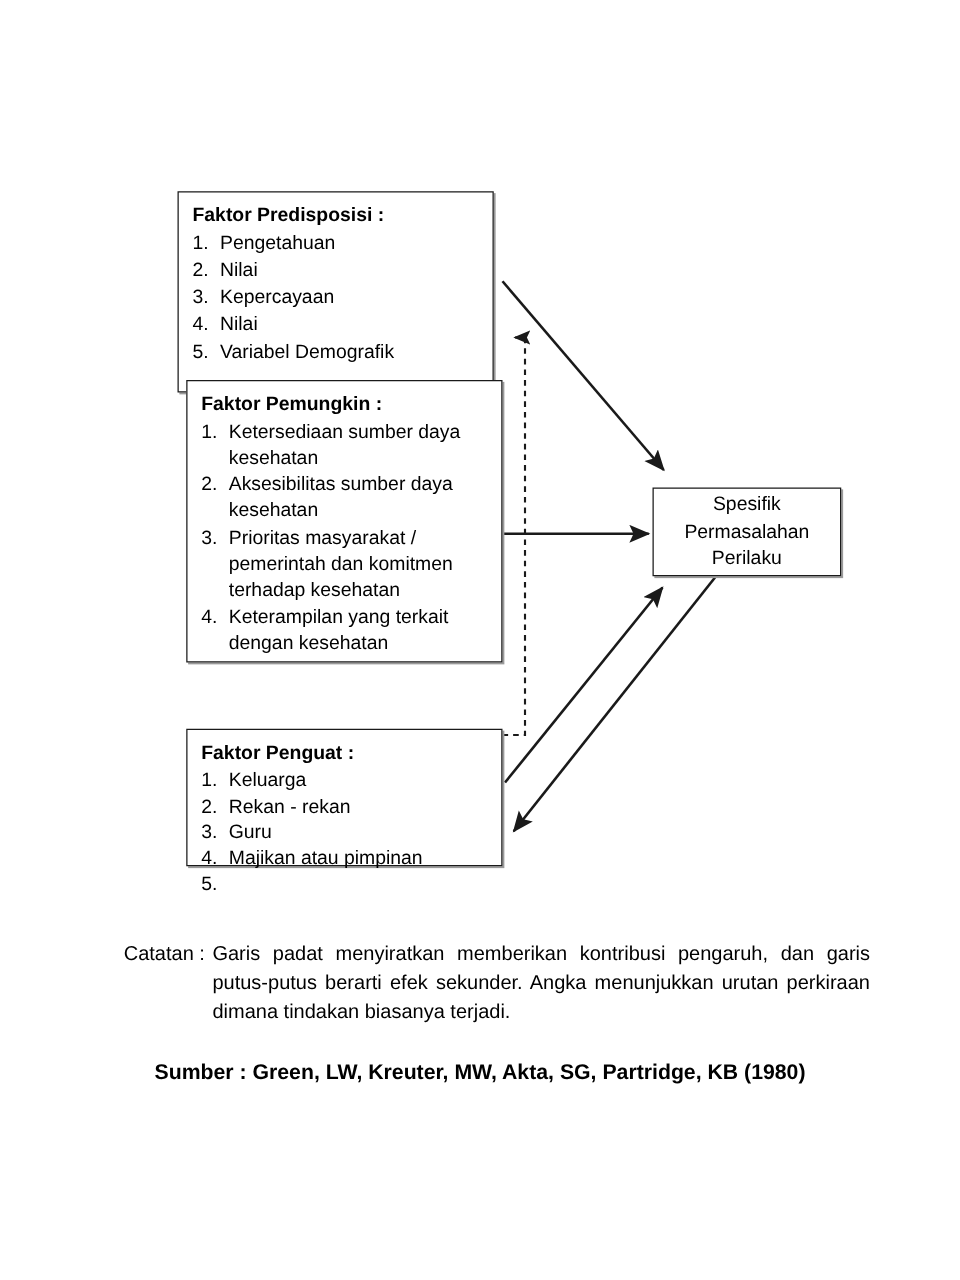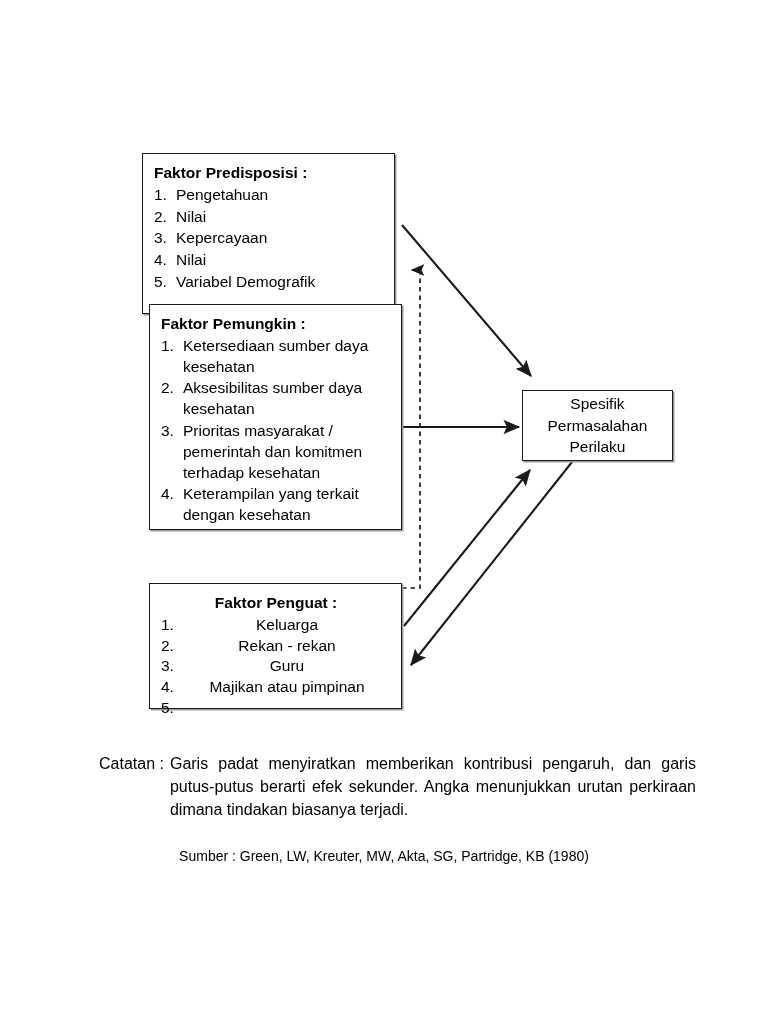--- a/index.html
+++ b/index.html
@@ -69,21 +69,21 @@
   }
 
   
   #box-predisposisi {
     left: 142px;  top: 153px;  width: 253px;  height: 161px;
   }
   #box-pemungkin {
     left: 149px;  top: 304px;  width: 253px;  height: 226px;
   }
   #box-penguat {
-    left: 149px;  top: 583px;  width: 253px;  height: 126px; text-align: center;
+    left: 149px;  top: 583px;  width: 253px;  height: 110px;
   }
   #box-spesifik {
     left: 522px;  top: 390px;  width: 151px;  height: 71px;
     display: flex;
     align-items: center;
     justify-content: center;
   }
   #box-spesifik .spesifik-text {
     text-align: center;
     font-size: 15.5px;
@@ -116,22 +116,23 @@
   }
   .figure-title {
     text-align: center;
     font-weight: bold;
     font-size: 14.6px;
     margin-top: 26px;
     letter-spacing: 0.05px;
   }
   .source-line {
     text-align: center;
-    font-size: 14px;
+    font-size: 17px;
     margin-top: 26px;
+    font-weight: bold;
   }
 </style>
 </head>
 <body>
 
 <div id="diagram-root">
 
   <svg class="arrow-layer" viewBox="0 0 768 1024" width="768" height="1024" xmlns="http://www.w3.org/2000/svg">
     <defs>
       <marker id="head-solid" markerWidth="9" markerHeight="9" refX="7.4" refY="3.4" orient="auto" markerUnits="strokeWidth">

